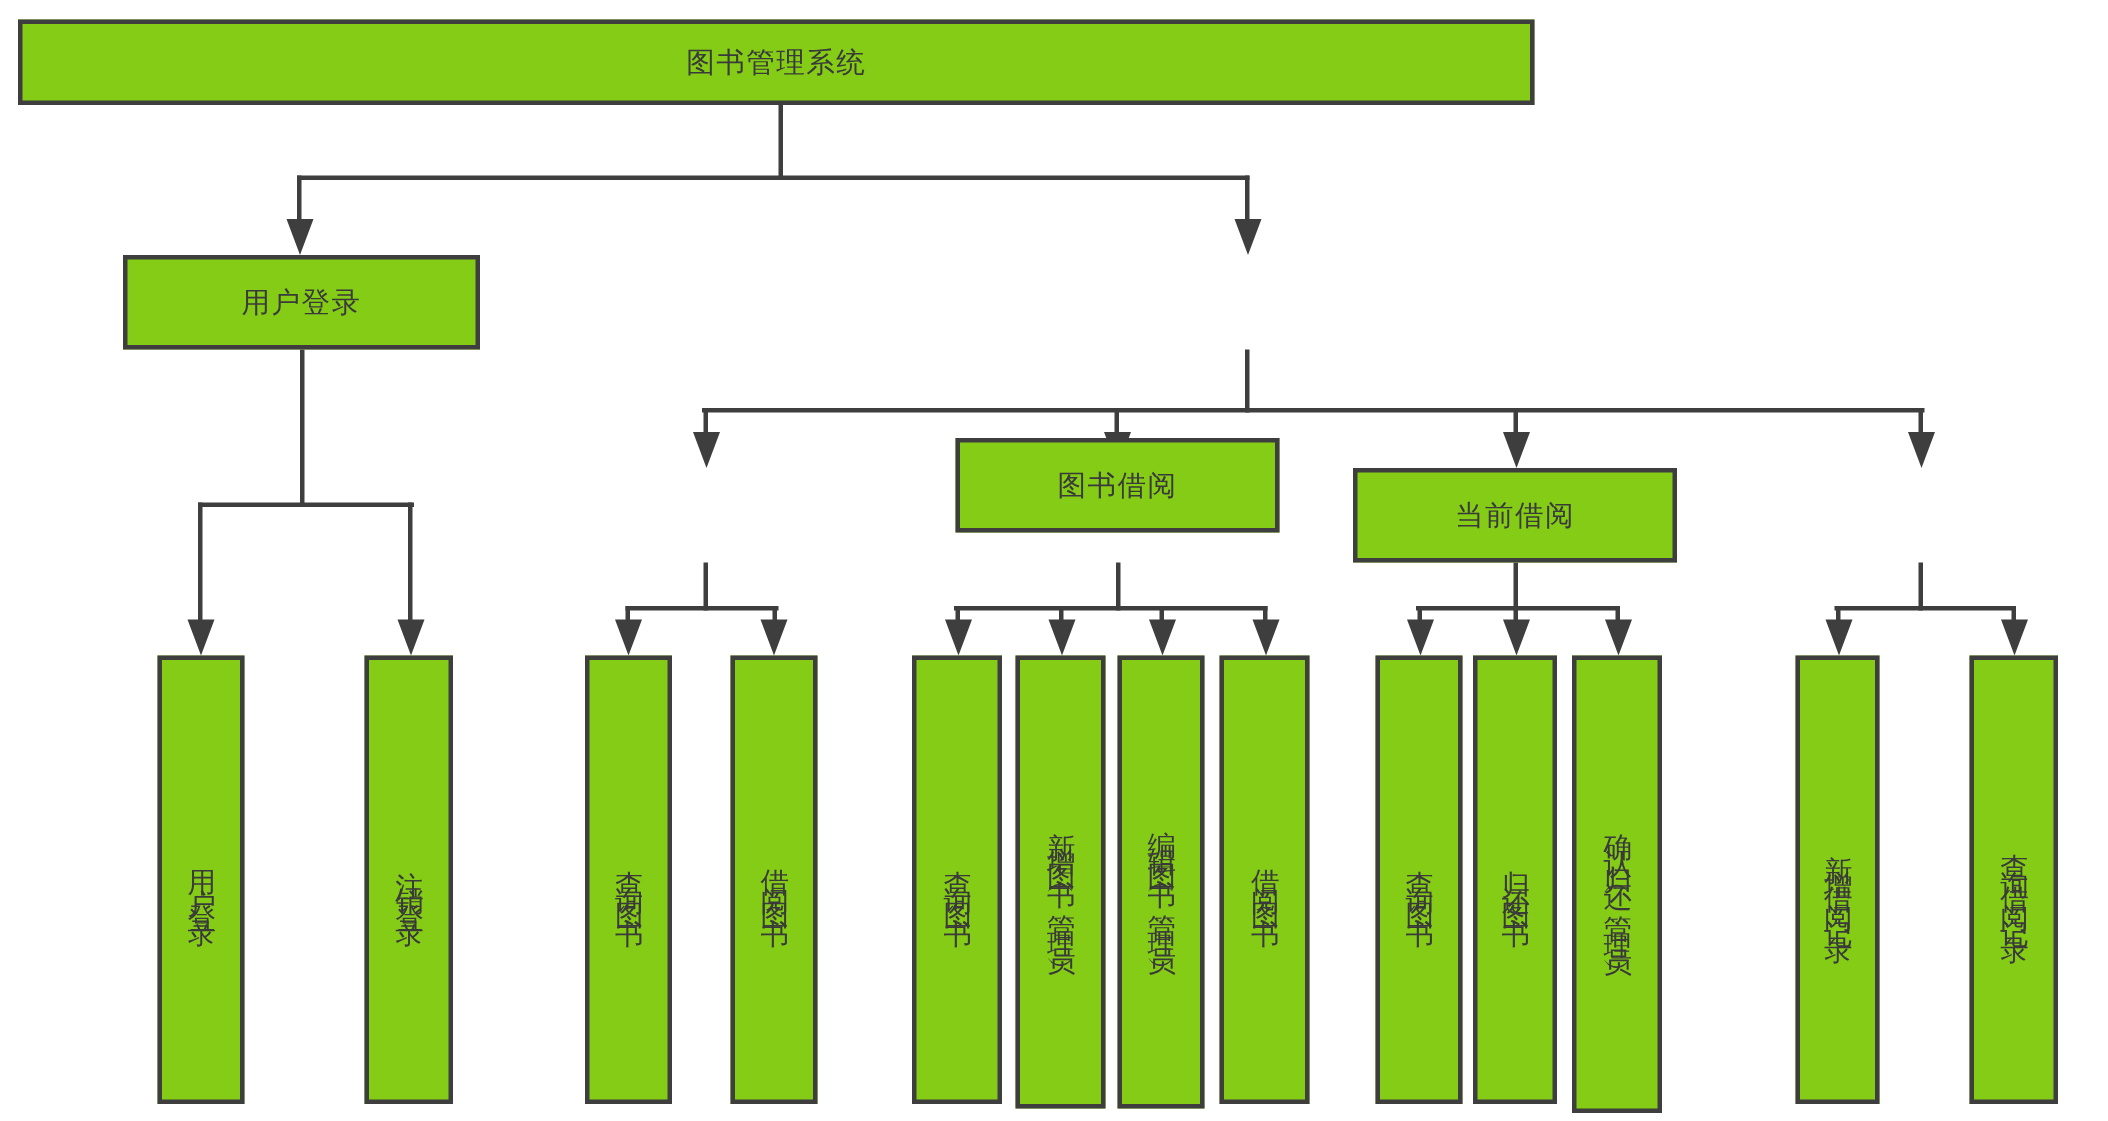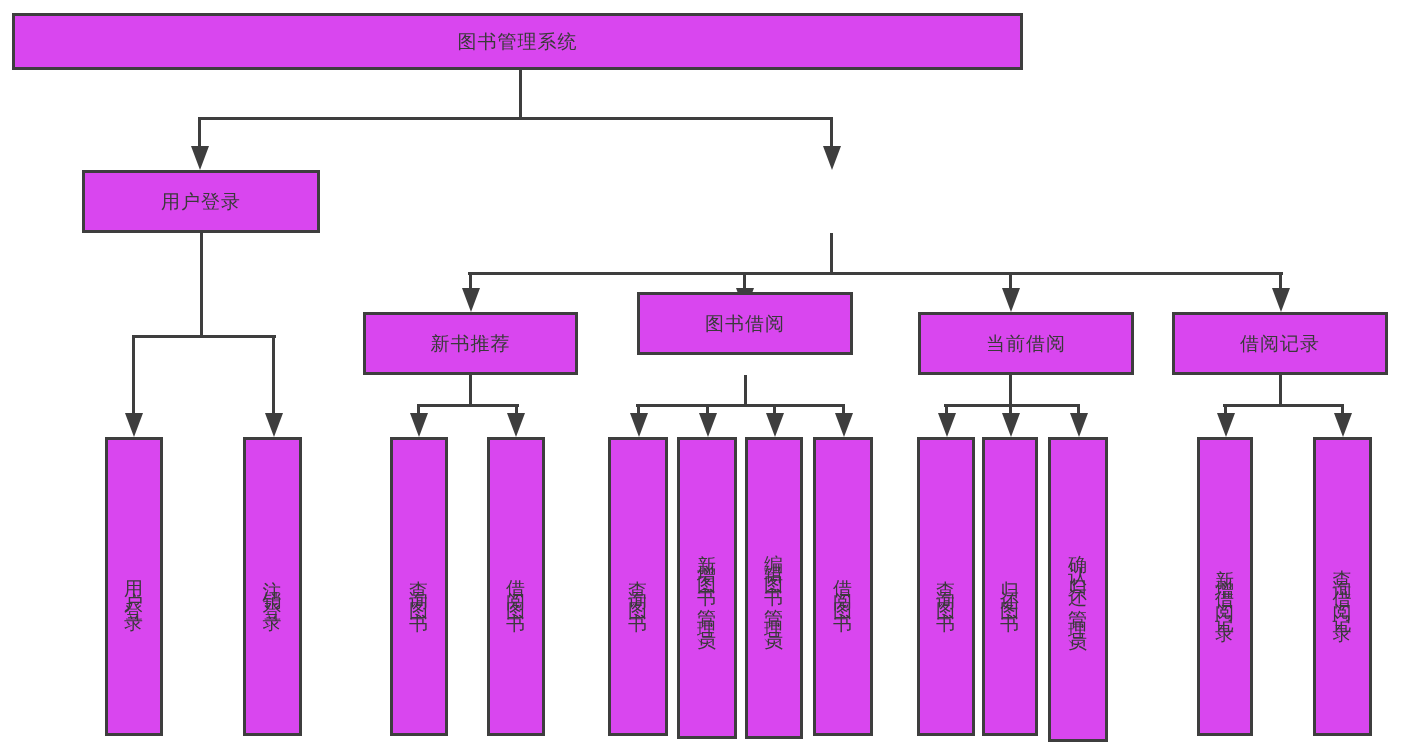--- a/index.html
+++ b/index.html
@@ -10,21 +10,21 @@
   }
   .canvas {
     position: relative;
     width: 1405px;
     height: 747px;
     background: var(--color-background, #ffffff);
     overflow: hidden;
   }
   .box {
     position: absolute;
-    background: #d946ef;
+    background: #84cc16;
     border: 3px solid var(--color-line, #3e3e3e);
     display: flex;
     align-items: center;
     justify-content: center;
     font-size: 19px;
     letter-spacing: 1px;
     color: var(--color-text, #3a3a3a);
     z-index: 2;
   }
   .vlabel {
@@ -62,24 +62,22 @@
 </style>
 </head>
 <body>
 
 <div class="canvas">
 
   <div class="box" style="left:12px; top:13px; width:1011px; height:57px;">图书管理系统</div>
 
   <div class="box" style="left:82px; top:170px; width:238px; height:63px;">用户登录</div>
 
-  <div class="box" style="left:363px; top:312px; width:215px; height:63px;">新书推荐</div>
   <div class="box" style="left:637px; top:292px; width:216px; height:63px;">图书借阅</div>
-  <div class="box" style="left:902px; top:312px; width:216px; height:63px;margin-left:16px;">当前借阅</div>
-  <div class="box" style="left:1172px; top:312px; width:216px; height:63px;">借阅记录</div>
+  <div class="box" style="left:902px; top:312px; width:216px; height:63px;">当前借阅</div>
 
   <div class="box" style="left:105px; top:437px; width:58px; height:299px;">
     <span class="vlabel">用户登录</span>
   </div>
   <div class="box" style="left:243px; top:437px; width:59px; height:299px;">
     <span class="vlabel">注销登录</span>
   </div>
 
   <div class="box" style="left:390px; top:437px; width:58px; height:299px;">
     <span class="vlabel">查询图书</span>

